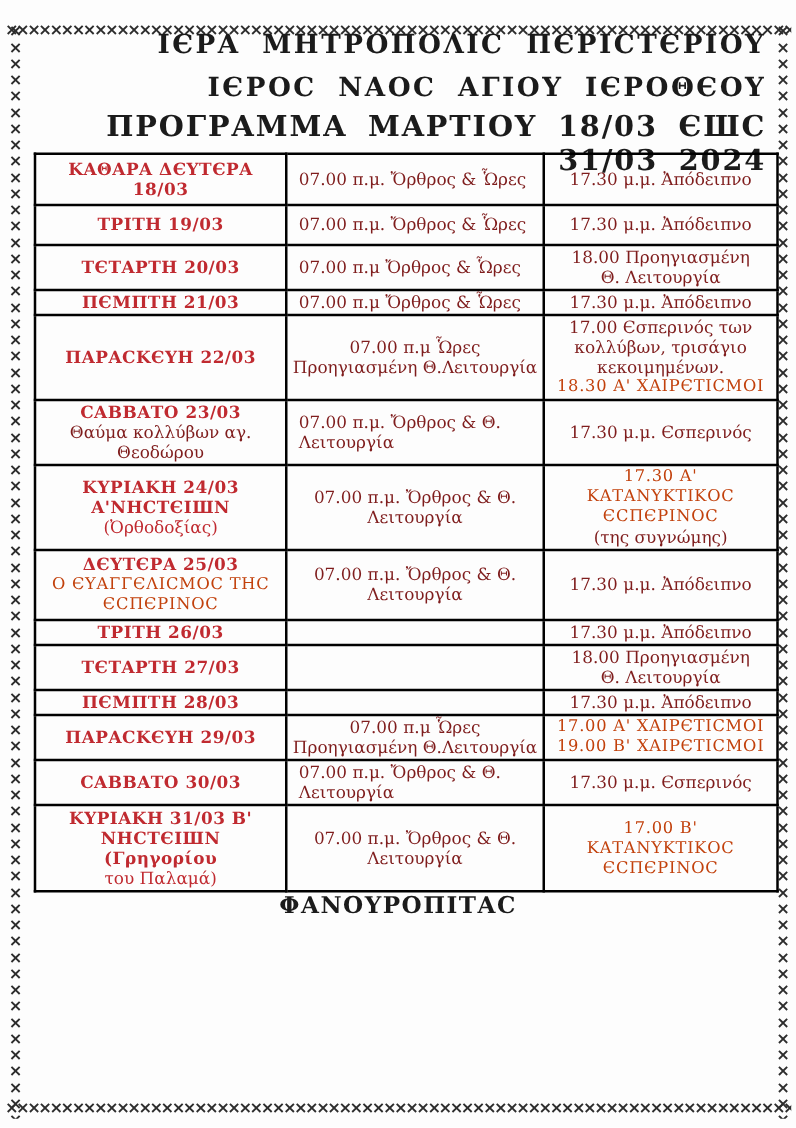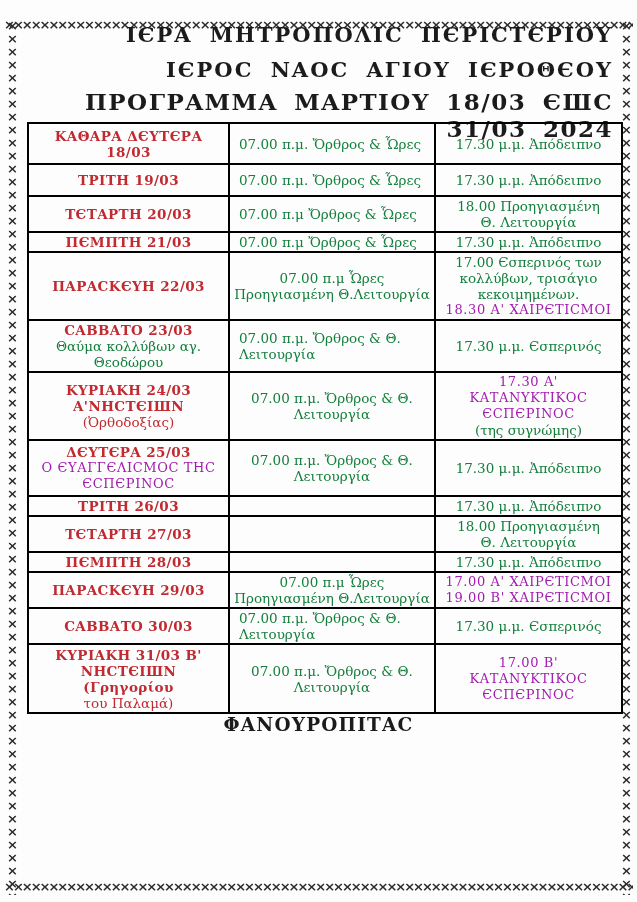--- a/index.html
+++ b/index.html
@@ -49,22 +49,22 @@
     border:2px solid #000;
     vertical-align:middle;
     padding:1px 4px;
     text-align:center;
     overflow:hidden;
   }
   td.morning-cell.left{text-align:left;padding-left:9px;}
   .ln{line-height:16px;}
   .ln.r{color:var(--red,#c02a30);font-weight:bold;font-size:13.5px;letter-spacing:.4px;}
   .ln.rs{color:var(--red,#c02a30);font-size:13.5px;}
-  .ln.s{color:#15803d;font-size:13.5px;}
-  .ln.c{color:#a21caf;font-size:13px;letter-spacing:.6px;font-weight:500;}
+  .ln.s{color:#7f1d1d;font-size:13.5px;}
+  .ln.c{color:#c2410c;font-size:13px;letter-spacing:.6px;font-weight:500;}
 
   
   .footer{
     position:absolute;left:24px;right:24px;top:711px;
     text-align:center;font-size:18.5px;font-weight:600;
     letter-spacing:1.2px;word-spacing:6px;line-height:28px;
   }
 </style>
 </head>
 <body>

